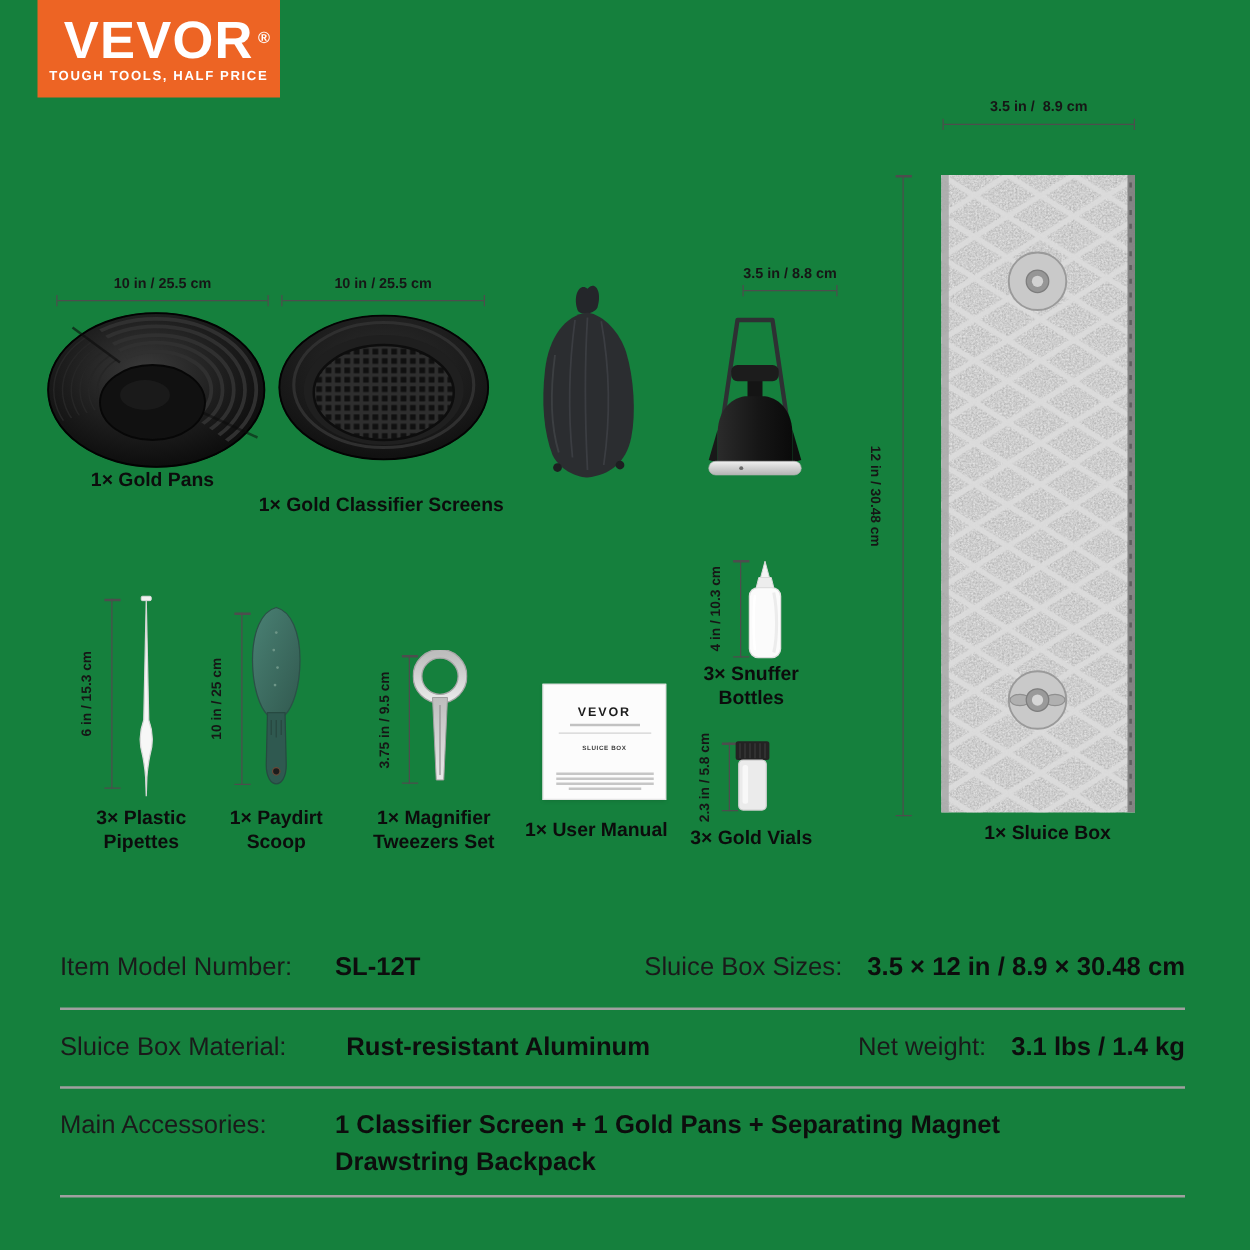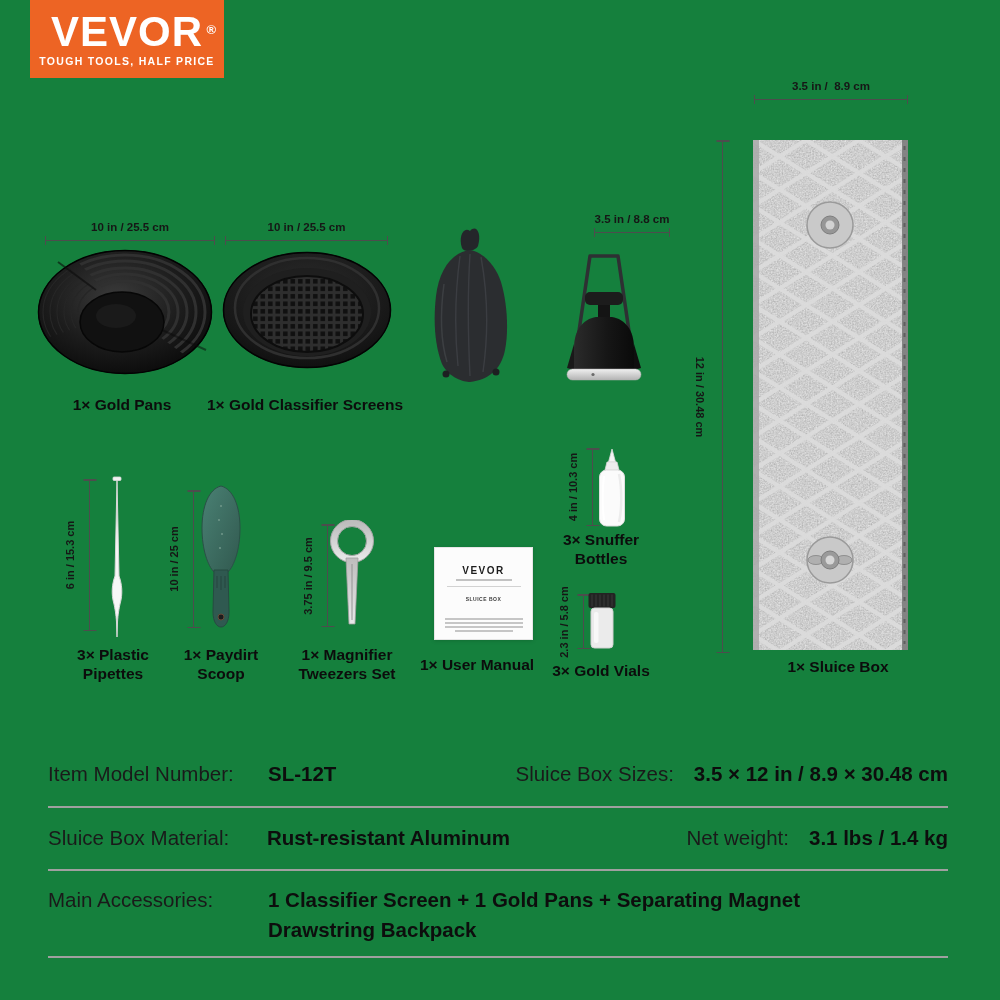--- a/index.html
+++ b/index.html
@@ -98,21 +98,21 @@
       <ellipse cx="89" cy="64" rx="68" ry="48"></ellipse>
         <ellipse cx="89" cy="64" rx="61" ry="43"></ellipse>
       <ellipse cx="89" cy="64" rx="54" ry="38"></ellipse>
         <ellipse cx="89" cy="64" rx="47" ry="33"></ellipse>
     </g>
     <line x1="60" y1="42" x2="22" y2="14" stroke="#0b0b0b" stroke-width="2" opacity="0.6"></line>
     <line x1="126" y1="82" x2="170" y2="102" stroke="#0b0b0b" stroke-width="2" opacity="0.5"></line>
     <ellipse cx="86" cy="74" rx="42" ry="30" fill="#111111" stroke="#070707" stroke-width="1.5"></ellipse>
     <ellipse cx="80" cy="68" rx="20" ry="12" fill="#1a1a1a"></ellipse>
   </svg>
-  <div class="item-label nowrap" style="left:122px;top:396px;">1× Gold Pans</div>
+  <div class="item-label nowrap" style="left:122px;top:376px;">1× Gold Pans</div>
 
   <div class="dim-h" style="left:225px;top:221px;width:163px;">
     <span class="dtext">10 in / 25.5 cm</span>
     <div class="dline"></div>
   </div>
 
   <svg class="abs" style="left:222px;top:248px;" width="170" height="126" viewBox="0 0 170 126">
     <defs>
       <pattern id="mesh" width="7.5" height="7.5" patternUnits="userSpaceOnUse">
         <rect width="7.5" height="7.5" fill="#2e2e2e"></rect>
@@ -308,21 +308,21 @@
     <div class="spec-label" style="left:48px;top:762px;">Item Model Number:</div>
     <div class="spec-value" style="left:268px;top:762px;">SL-12T</div>
     <div class="spec-right" style="top:762px;">
       <span class="rlabel">Sluice Box Sizes:</span>
       <span class="rvalue">3.5 × 12 in / 8.9 × 30.48 cm</span>
     </div>
 
     <div class="divider" style="top:806px;"></div>
 
     <div class="spec-label" style="left:48px;top:826px;">Sluice Box Material:</div>
-    <div class="spec-value" style="left:267px;top:826px;">Rust-resistant Aluminum</div>
+    <div class="spec-value" style="left:277px;top:826px;">Rust-resistant Aluminum</div>
     <div class="spec-right" style="top:826px;">
       <span class="rlabel">Net weight:</span>
       <span class="rvalue">3.1 lbs / 1.4 kg</span>
     </div>
 
     <div class="divider" style="top:869px;"></div>
 
     <div class="spec-label" style="left:48px;top:888px;">Main Accessories:</div>
     <div class="spec-value" style="left:268px;top:888px;">1 Classifier Screen + 1 Gold Pans + Separating Magnet</div>
     <div class="spec-value" style="left:268px;top:918px;">Drawstring Backpack</div>

